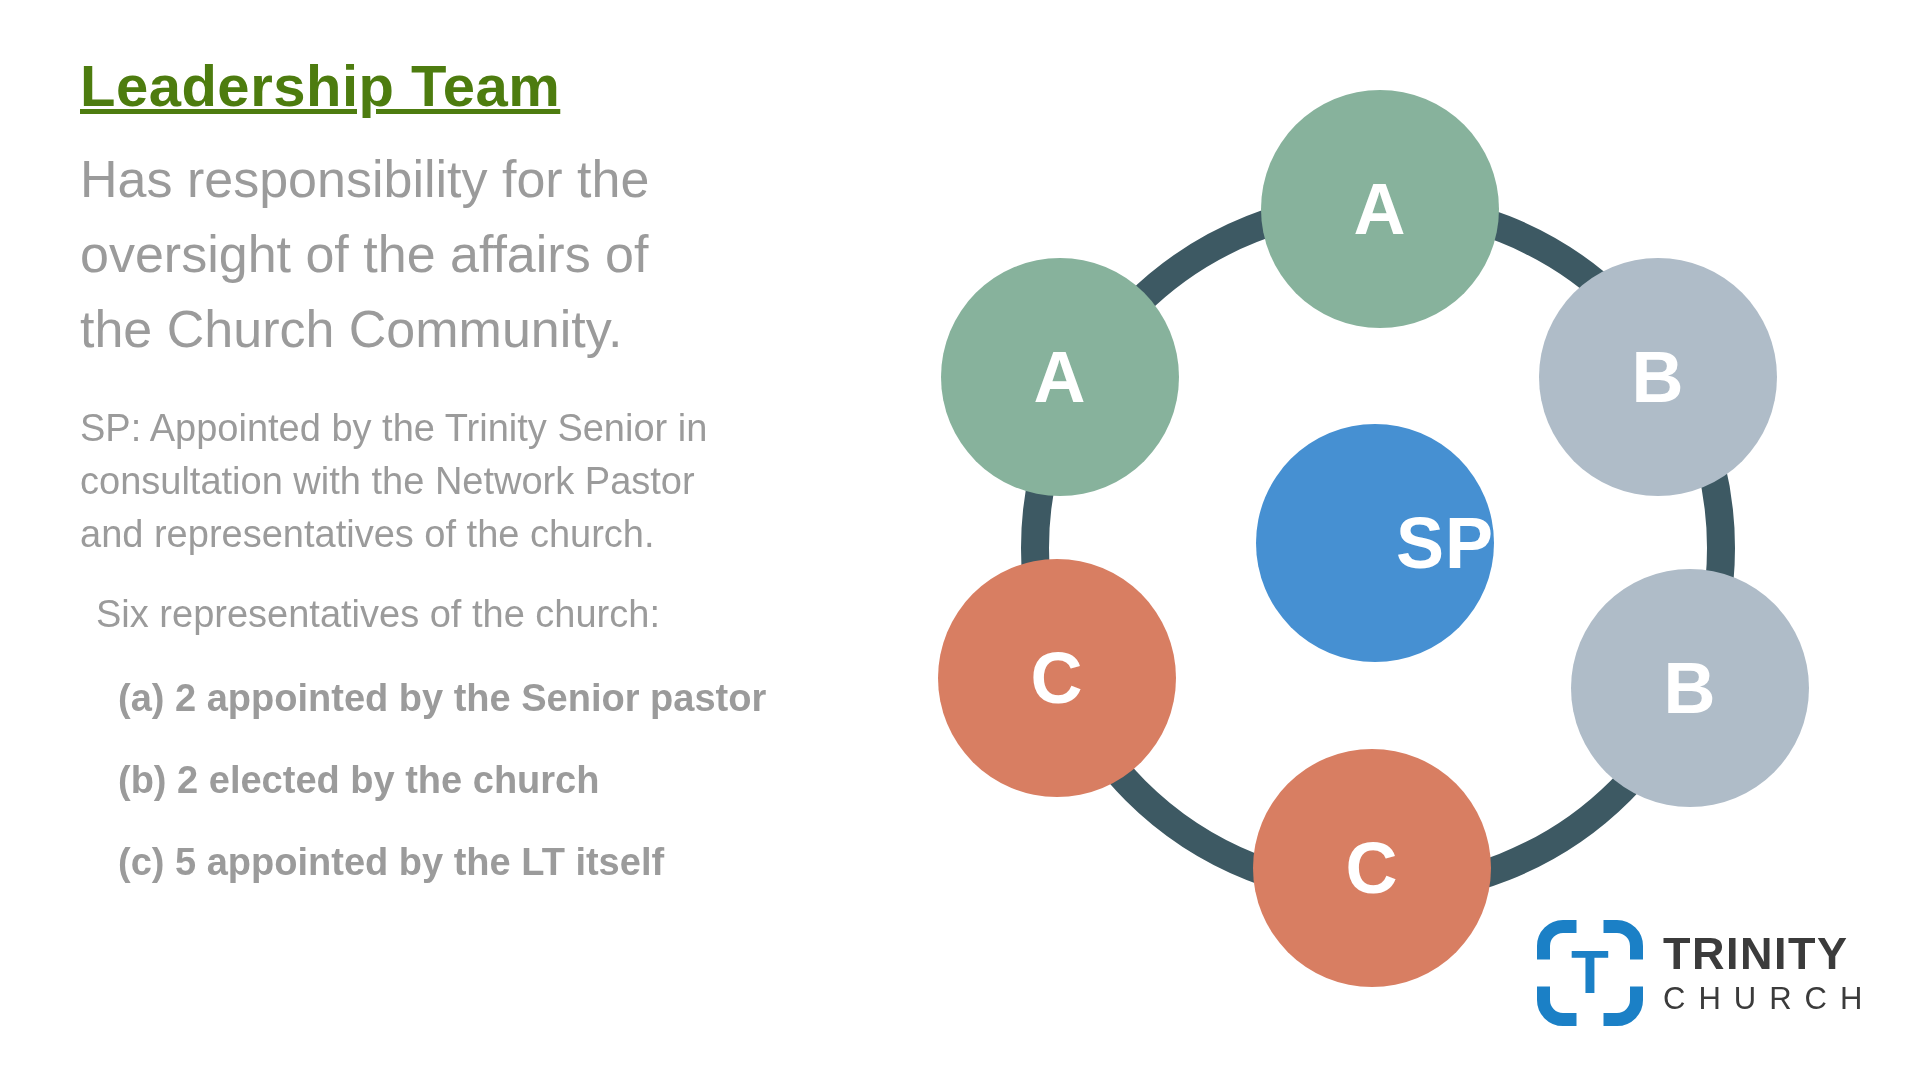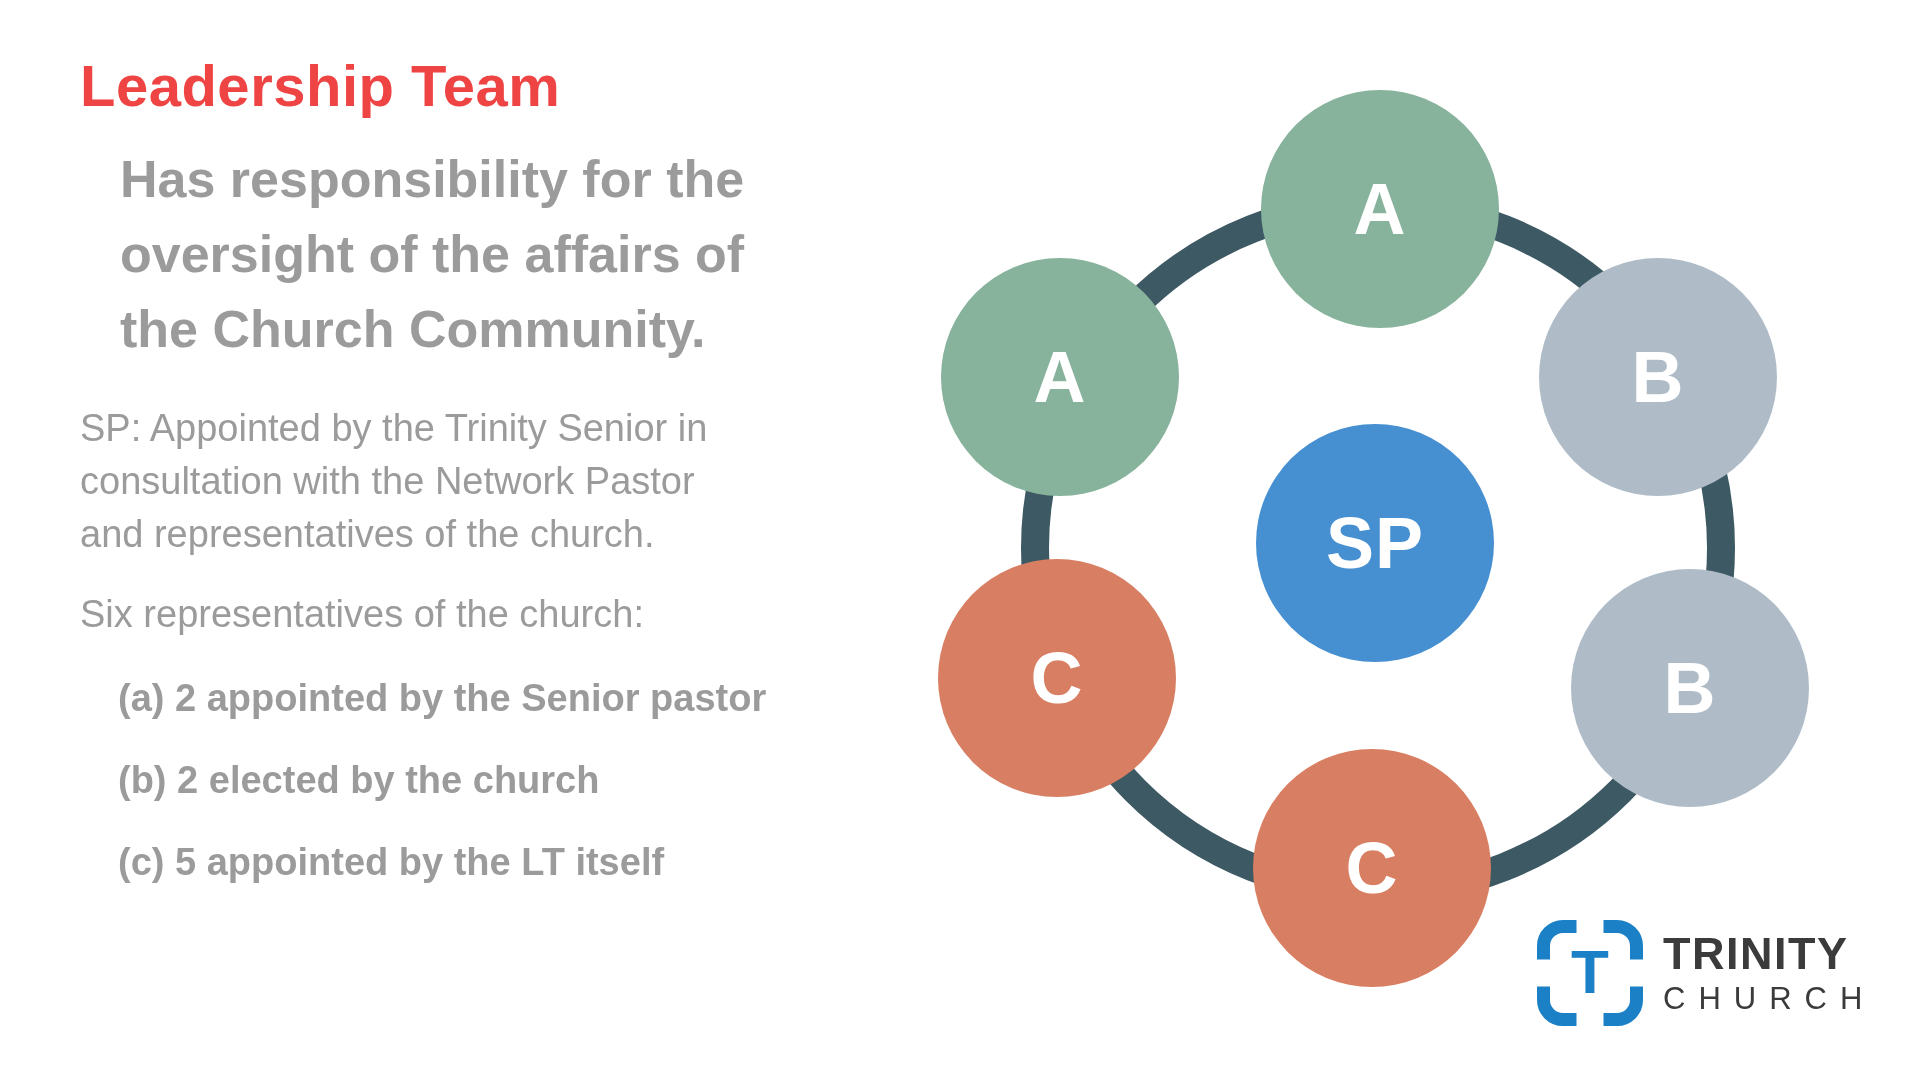--- a/index.html
+++ b/index.html
@@ -22,23 +22,22 @@
     font-weight: 800;
     letter-spacing: 0.5px;
     white-space: nowrap;
   }
   .subtitle {
     position: absolute;
     left: 80px;
     top: 142px;
     font-size: 52px;
     line-height: 75px;
-    font-weight: 700;
-    white-space: nowrap;
-    margin-left: 40px;
+    font-weight: 400;
+    white-space: nowrap;
   }
   .sp-note {
     position: absolute;
     left: 80px;
     top: 402px;
     font-size: 38px;
     line-height: 53px;
     white-space: nowrap;
   }
   .six-line {
@@ -76,21 +75,21 @@
     width: 238px;
     height: 238px;
     border-radius: 50%;
     display: flex;
     align-items: center;
     justify-content: center;
     font-weight: 800;
     font-size: 72px;
     letter-spacing: 1px;
   }
-  .pos-center      { left: 1256px; top: 424px; }
+  .pos-center      { left: 1256px; top: 424px; justify-content: flex-end; }
   .pos-top         { left: 1261px; top: 90px;  }
   .pos-upper-left  { left: 941px;  top: 258px; }
   .pos-upper-right { left: 1539px; top: 258px; }
   .pos-lower-right { left: 1571px; top: 569px; }
   .pos-lower-left  { left: 938px;  top: 559px; }
   .pos-bottom      { left: 1253px; top: 749px; }
 
   
   .logo {
     position: absolute;
@@ -135,35 +134,35 @@
     letter-spacing: 13px;
     line-height: 1.1;
     margin-top: 4px;
   }
 </style>
 </head>
 <body>
 
 <div class="slide" style="background: rgb(255, 255, 255);">
 
-  <h1 class="page-title" style="color: #ef4444;">Leadership Team</h1>
+  <h1 class="page-title" style="color: #4d7c0f; text-decoration: underline;">Leadership Team</h1>
 
   <div class="subtitle" style="color: rgb(155, 155, 155);">
     <div>Has responsibility for the</div>
     <div>oversight of the affairs of</div>
     <div>the Church Community.</div>
   </div>
 
   <div class="sp-note" style="color: rgb(155, 155, 155);">
     <div>SP: Appointed by the Trinity Senior in</div>
     <div>consultation with the Network Pastor</div>
     <div>and representatives of the church.</div>
   </div>
 
-  <div class="six-line" style="color: rgb(155, 155, 155);">Six representatives of the church:</div>
+  <div class="six-line" style="color: rgb(155, 155, 155); margin-left: 16px;">Six representatives of the church:</div>
 
   <ul class="rep-list" style="color: rgb(155, 155, 155); font-weight: bold;">
     <li>(a) 2 appointed by the Senior pastor</li>
     <li>(b) 2 elected by the church</li>
     <li>(c) 5 appointed by the LT itself</li>
   </ul>
 
   <div class="diagram">
     <div class="ring" style="border-color: rgb(61, 89, 99);"></div>
 

